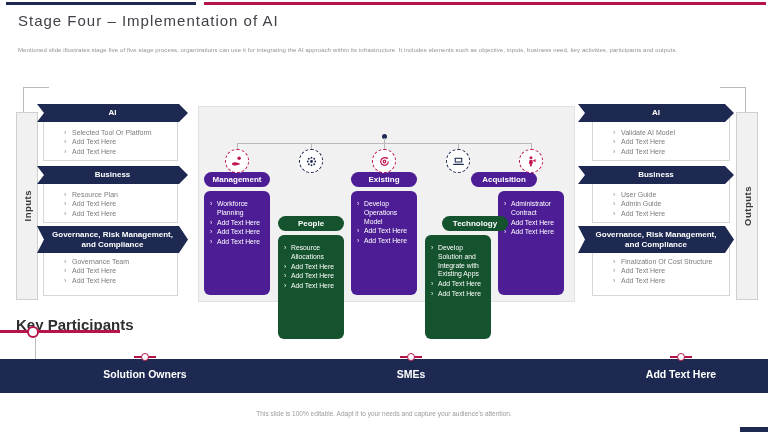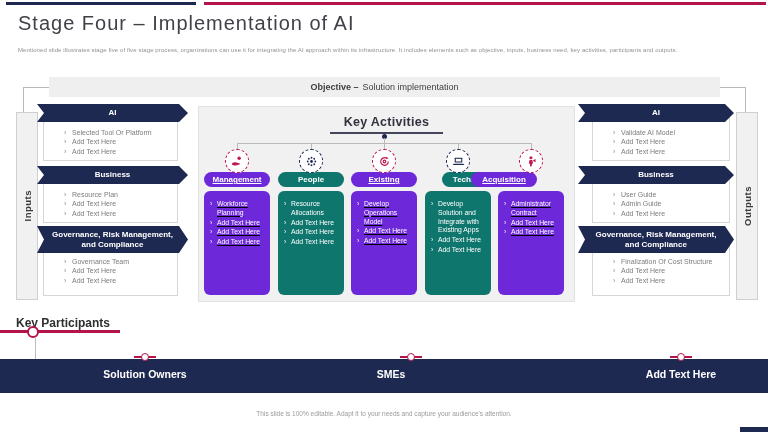--- a/index.html
+++ b/index.html
@@ -3,21 +3,21 @@
 <meta charset="utf-8">
 <style>
   html,body{margin:0;padding:0;background:#fff;}
   .slide{position:relative;width:768px;height:432px;background:#fff;overflow:hidden;
          font-family:"Liberation Sans","DejaVu Sans",sans-serif;}
   
   .tl{position:absolute;top:2px;height:3px;}
   .tl.navy{left:6px;width:190px;background:#1e2951;}
   .tl.crimson{left:204px;width:562px;background:#b5134b;}
   
-  .title{position:absolute;left:18px;top:12px;font-size:20px;font-weight:400;
+  .title{position:absolute;left:18px;top:12px;font-size:15px;font-weight:400;
          color:#414149;letter-spacing:1px;white-space:nowrap;}
   .subtitle{position:absolute;left:18px;top:47px;width:744px;font-size:6px;
             color:#919191;white-space:nowrap;letter-spacing:.1px;}
   
   .objective{position:absolute;left:49px;top:77px;width:671px;height:20px;background:#efefef;
              display:flex;align-items:center;justify-content:center;font-size:9px;color:#3f3f3f;}
   .objective b{font-weight:bold;margin-right:4px;}
   
   .conn{position:absolute;background:#b9b9b9;}
   
@@ -47,26 +47,26 @@
   .circ{position:absolute;top:149px;width:24px;height:24px;border-radius:50%;background:#fff;
         box-sizing:border-box;display:flex;align-items:center;justify-content:center;z-index:2;}
   .circ svg{width:13px;height:13px;}
   .pill{position:absolute;top:172px;width:66px;height:15px;border-radius:8px;color:#fff;
         font-size:8px;font-weight:bold;display:flex;align-items:center;justify-content:center;z-index:1;}
   .colbox{position:absolute;top:191px;width:66px;height:104px;border-radius:6px;box-sizing:border-box;
           padding:9px 2px 0 4px;}
   .colbox ul{list-style:none;margin:0;padding:0;}
   .colbox li{position:relative;font-size:6.8px;color:#fff;line-height:1.3;padding-left:9px;margin-bottom:1px;}
   .colbox li::before{content:"\203A";position:absolute;left:2px;top:0;color:#fff;}
-  .crimson-bg{background:#6d28d9;text-decoration:underline;}
-  .navy-bg{background:#0f766e;}
+  .crimson-bg{background:#4c1d95;}
+  .navy-bg{background:#14532d;margin-top:44px;}
   .crimson-br{border:1.4px dashed #c01853;color:#c01853;}
   .navy-br{border:1.4px dashed #1e2951;color:#1e2951;}
   
-  .kp-title{position:absolute;left:16px;top:316px;font-size:12px;font-weight:bold;color:#2f2f2f;}
+  .kp-title{position:absolute;left:16px;top:316px;font-size:15px;font-weight:bold;color:#2f2f2f;}
   .kp-line{position:absolute;left:0;top:330px;width:120px;height:3px;background:#b5134b;}
   .kp-circle{position:absolute;left:27px;top:326px;width:8px;height:8px;border-radius:50%;
              background:#fff;border:2px solid #b5134b;box-sizing:content-box;}
   .kp-vline{position:absolute;left:35px;top:338px;width:1px;height:21px;background:#bdbdbd;}
   .pbar{position:absolute;left:0;top:359px;width:768px;height:34px;background:#1e2951;}
   .pbar-label{position:absolute;top:368px;transform:translateX(-50%);color:#fff;
               font-size:10.5px;font-weight:bold;white-space:nowrap;z-index:2;}
   .marker-line{position:absolute;top:356px;width:22px;height:2px;background:#b5134b;transform:translateX(-50%);z-index:2;}
   .marker-dot{position:absolute;top:353px;width:6px;height:6px;border-radius:50%;background:#fff;
               border:1.5px solid #b5134b;transform:translateX(-50%);z-index:3;}
@@ -77,24 +77,20 @@
 <body>
 
 <div class="slide">
 
   <div class="tl navy"></div>
   <div class="tl crimson"></div>
 
   <div class="title">Stage Four – Implementation of AI</div>
   <div class="subtitle">Mentioned slide illustrates stage five of five stage process, organizations can use it for integrating the AI approach within its infrastructure. It includes elements such as objective, inputs, business need, key activities, participants and outputs.</div>
 
-  <div class="objective">
-    <b>Objective –</b>
-    <span>Solution implementation</span>
-  </div>
 
   <div class="conn" style="left:23px;top:87px;width:26px;height:1px;"></div>
   <div class="conn" style="left:23px;top:87px;width:1px;height:26px;"></div>
   <div class="conn" style="left:720px;top:87px;width:26px;height:1px;"></div>
   <div class="conn" style="left:745px;top:87px;width:1px;height:25px;"></div>
 
   <div class="vlabel" style="left:16px;">
     <span>Inputs</span>
   </div>
   <div class="vlabel" style="left:736px;">
@@ -149,23 +145,20 @@
   <div class="banner" style="left:578px;top:226px;width:156px;height:27px;">Governance, Risk Management, and Compliance</div>
   <div class="wbox lft g" style="left:592px;top:240px;width:138px;height:56px;">
     <ul>
       <li>Finalization Of Cost Structure</li>
       <li>Add Text Here</li>
       <li>Add Text Here</li>
     </ul>
   </div>
 
   <div class="panel"></div>
-  <div class="ka-title-wrap">
-    <span class="ka-title">Key Activities</span>
-  </div>
   <div class="ka-dot"></div>
   <div class="conn" style="left:384px;top:138px;width:1px;height:5px;"></div>
   <div class="conn" style="left:237px;top:143px;width:295px;height:1px;"></div>
   <div class="conn" style="left:237px;top:143px;width:1px;height:7px;"></div>
   <div class="conn" style="left:311px;top:143px;width:1px;height:7px;"></div>
   <div class="conn" style="left:384px;top:143px;width:1px;height:7px;"></div>
   <div class="conn" style="left:458px;top:143px;width:1px;height:7px;"></div>
   <div class="conn" style="left:531px;top:143px;width:1px;height:7px;"></div>
 
   <div class="circ crimson-br" style="left:225px;">
@@ -259,21 +252,21 @@
   <div class="kp-line"></div>
   <div class="kp-circle"></div>
   <div class="kp-vline"></div>
 
   <div class="pbar"></div>
   <div class="marker-line" style="left:145px;"></div>
   <div class="marker-dot" style="left:145px;"></div>
   <div class="pbar-label" style="left:145px;">Solution Owners</div>
   <div class="marker-line" style="left:411px;"></div>
   <div class="marker-dot" style="left:411px;"></div>
-  <div class="pbar-label" style="left:391px;">SMEs</div>
+  <div class="pbar-label" style="left:411px;">SMEs</div>
   <div class="marker-line" style="left:681px;"></div>
   <div class="marker-dot" style="left:681px;"></div>
   <div class="pbar-label" style="left:681px;">Add Text Here</div>
 
   <div class="footer">This slide is 100% editable. Adapt it to your needs and capture your audience's attention.</div>
   <div class="corner"></div>
 
 </div>
 
 </body></html>

